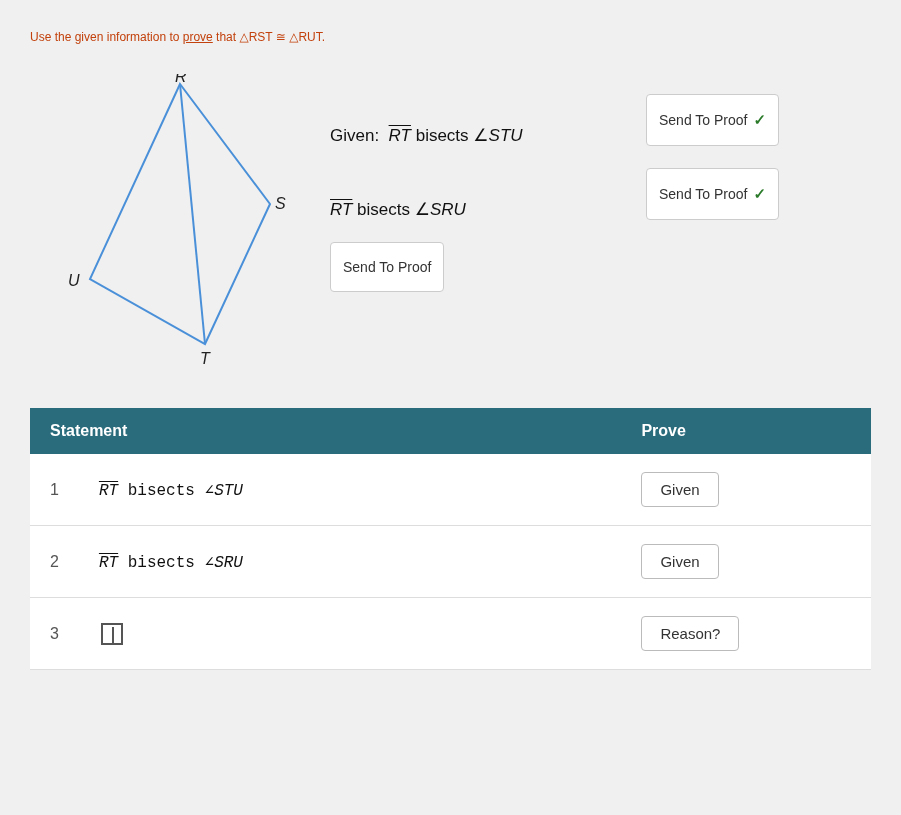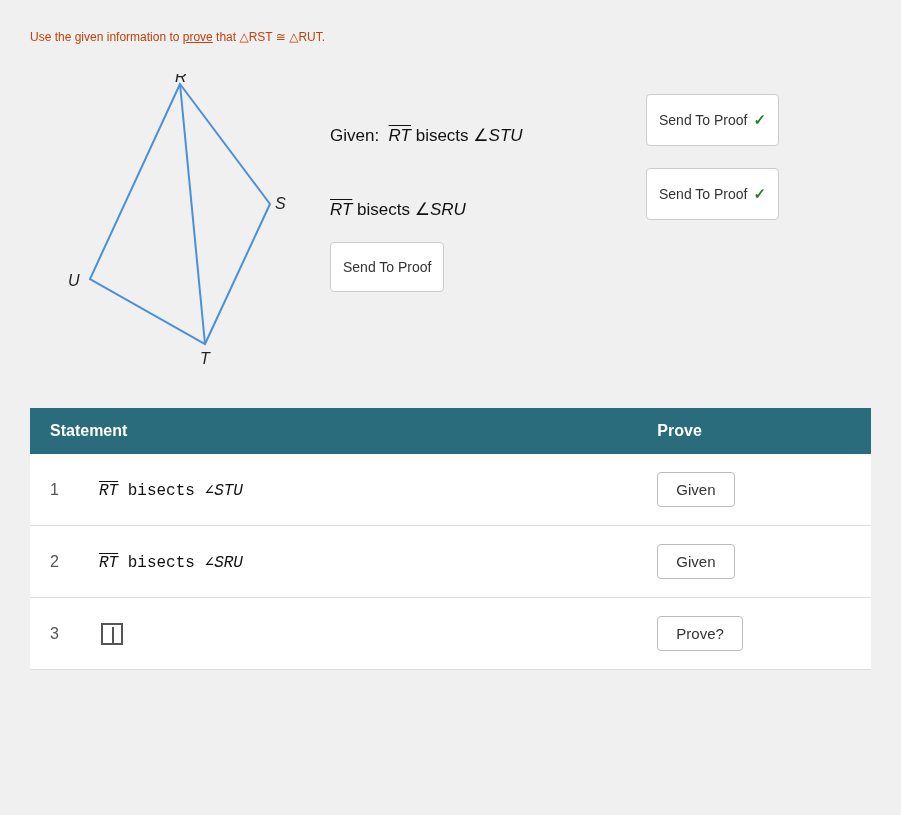--- a/index.html
+++ b/index.html
@@ -262,20 +262,20 @@
           <button class="reason-btn">Given</button>
         </td>
       </tr>
 
       <tr>
         <td class="row-num">3</td>
         <td class="statement-cell">
           <span class="checkbox-icon"></span>
         </td>
         <td>
-          <button class="reason-btn">Prove?</button>
+          <button class="reason-btn">Reason?</button>
         </td>
       </tr>
 
     </tbody>
   </table>
 
 </div>
 
 </body></html>

